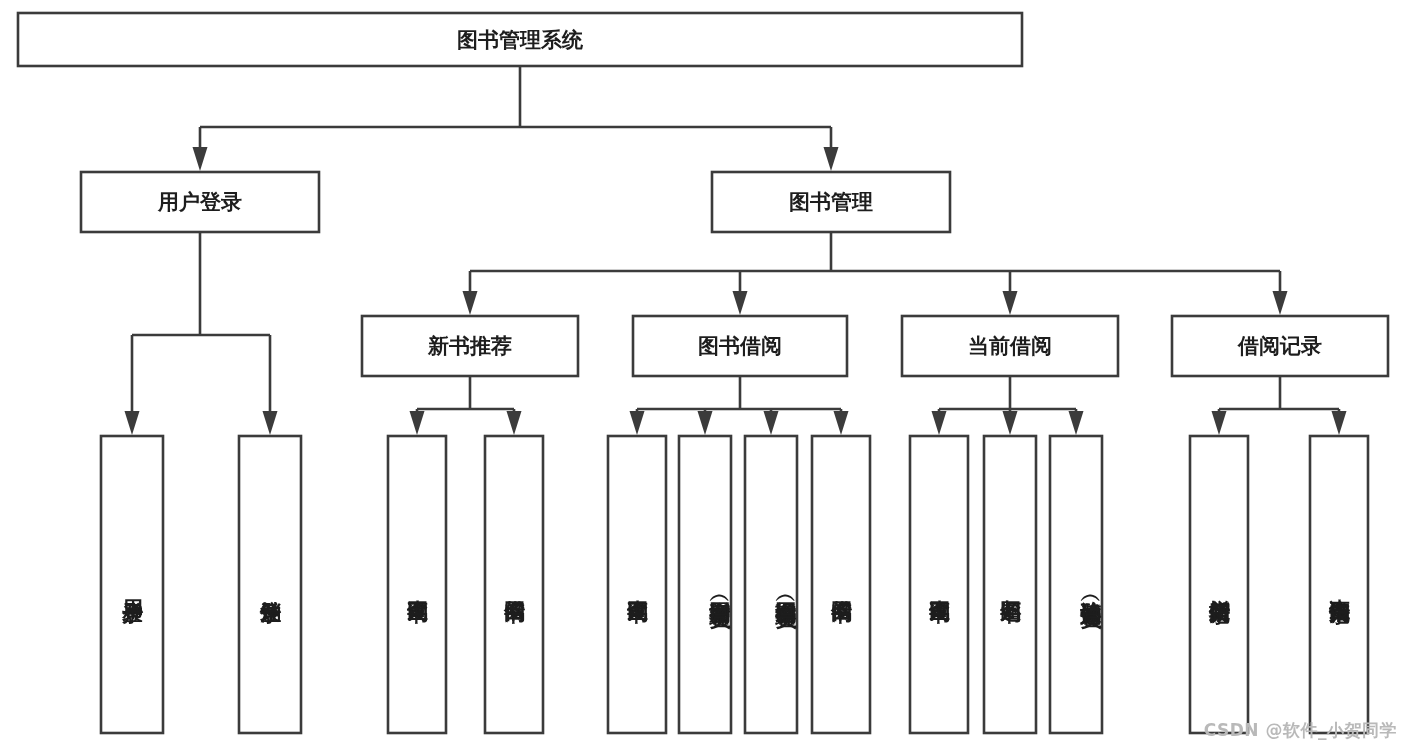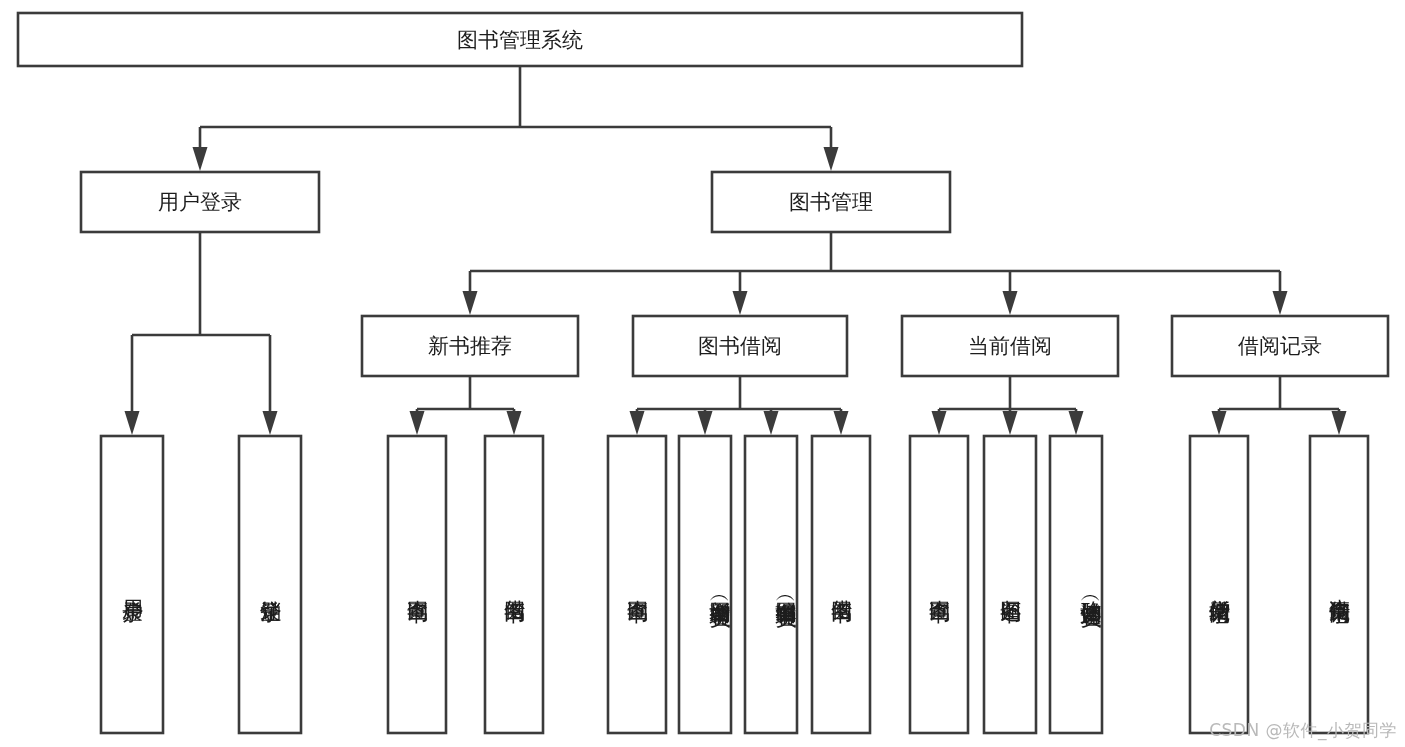--- a/index.html
+++ b/index.html
@@ -11,20 +11,21 @@
     width: 1405px;
     height: 747px;
     font-family: "DejaVu Sans", "Liberation Sans", sans-serif;
     overflow: hidden;
   }
   #diagram-root {
     position: relative;
     width: 1405px;
     height: 747px;
     background: #ffffff;
+    font-weight: bold;
   }
   svg#tree-svg {
     position: absolute;
     left: 0;
     top: 0;
     width: 1405px;
     height: 747px;
     display: block;
   }
   .node-box {

